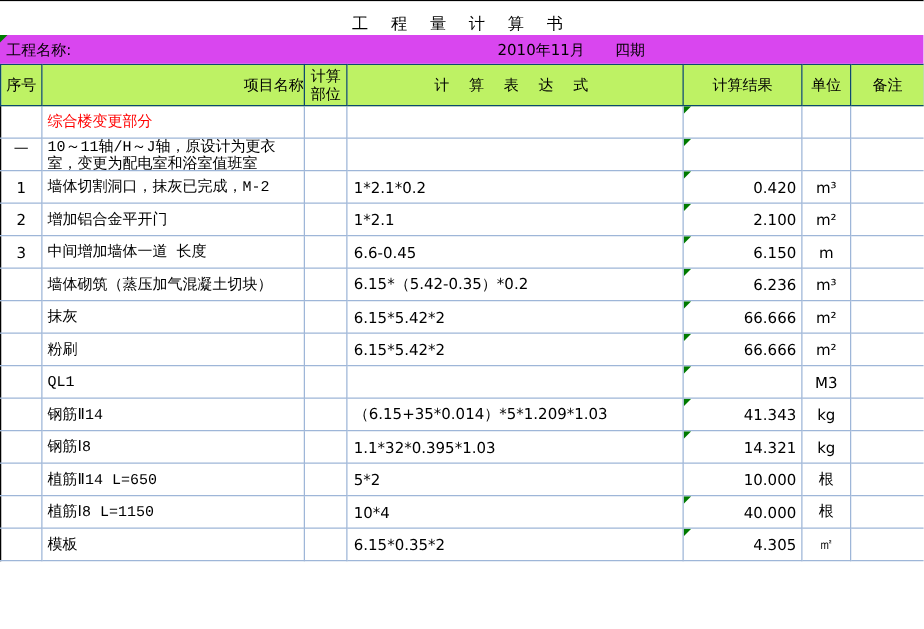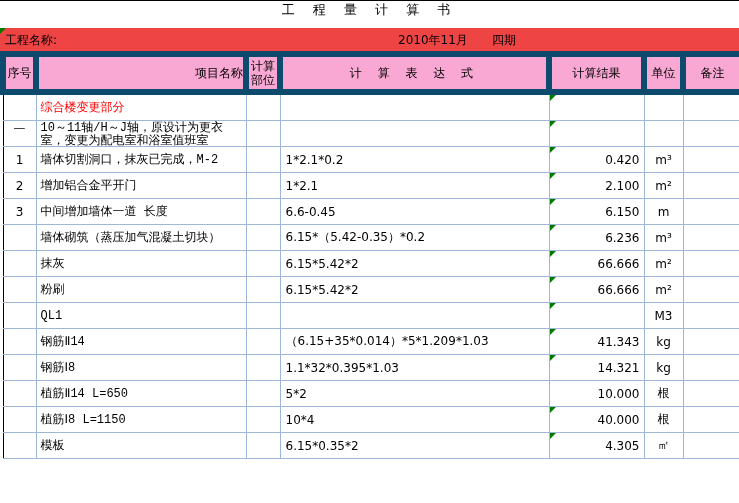--- a/index.html
+++ b/index.html
@@ -10,46 +10,46 @@
   #app{
     position:relative;
     width:739px;height:503px;
     background:#ffffff;
     overflow:hidden;
     border-top:1px solid #000;
     font-size:12px;color:#000;
   }
   
   .title-band{
-    height:27px;display:flex;align-items:flex-start;justify-content:center;
+    height:27px;display:flex;align-items:flex-end;justify-content:center;
     background:#ffffff;
   }
   .title-band .t{
     font-size:13px;letter-spacing:7px;white-space:nowrap;
   }
   
   .info-bar{
-    position:relative;height:23px;background:#ef4444;
+    position:relative;height:23px;background:#d946ef;
     display:block;
   }
   .info-bar .lbl{position:absolute;left:5px;top:4px;}
   .info-bar .date{position:absolute;left:398px;top:4px;}
   .info-bar .phase{position:absolute;left:492px;top:4px;}
   .tri{
     position:absolute;top:0;left:0;width:0;height:0;
     border-top:6px solid #007a00;border-right:6px solid transparent;
     pointer-events:none;
   }
   
   table{
     border-collapse:collapse;table-layout:fixed;
     width:739px;
   }
   th{
-    background:#f9a8d4;border:6px solid #0c4a6e;
+    background:#bef264;border:1px solid #0c4a6e;
     font-weight:normal;font-size:12px;padding:0;
     height:32px;text-align:center;vertical-align:middle;
   }
   th.expr-h{letter-spacing:6px;}
   th.loc-h span{display:block;line-height:14px;}
   td{
     border:1px solid #9eb6d8;
     height:25px;padding:0 4px;vertical-align:middle;
     white-space:nowrap;overflow:hidden;
   }

